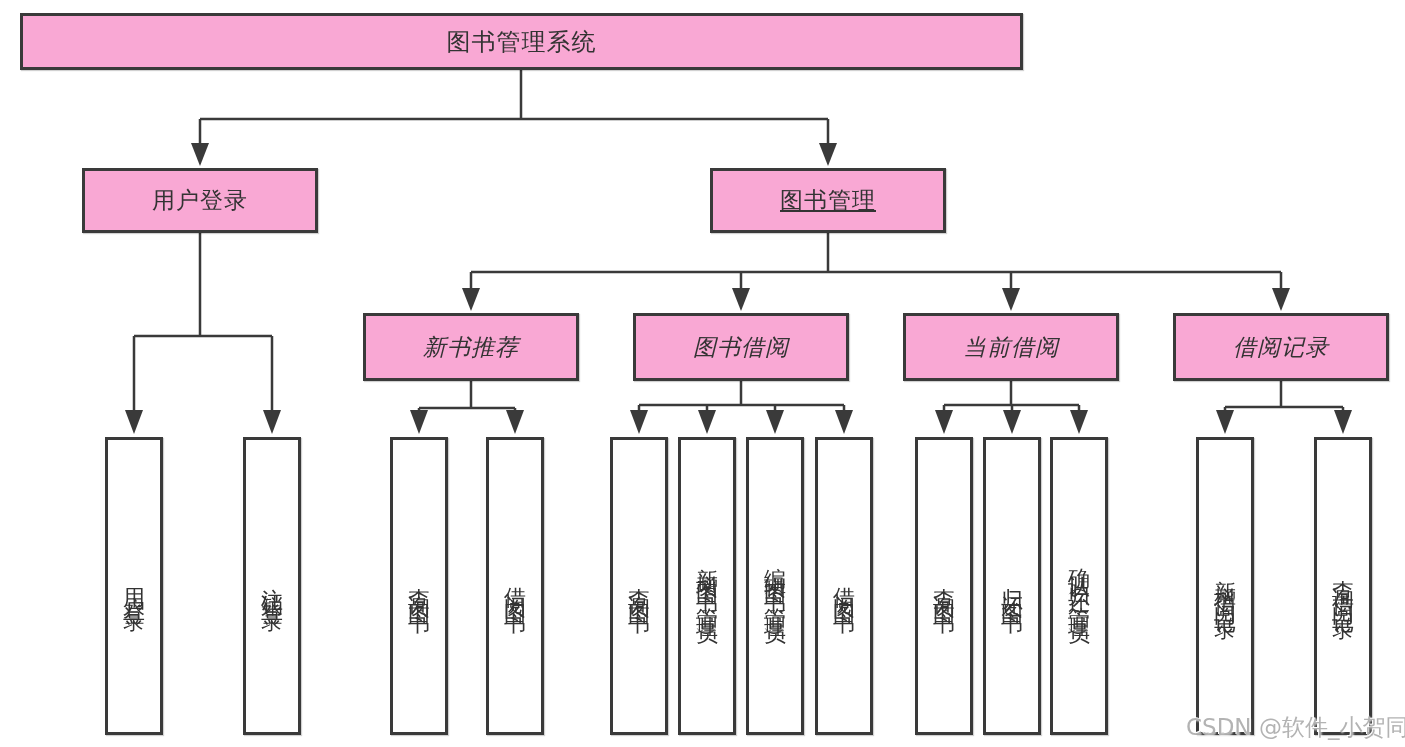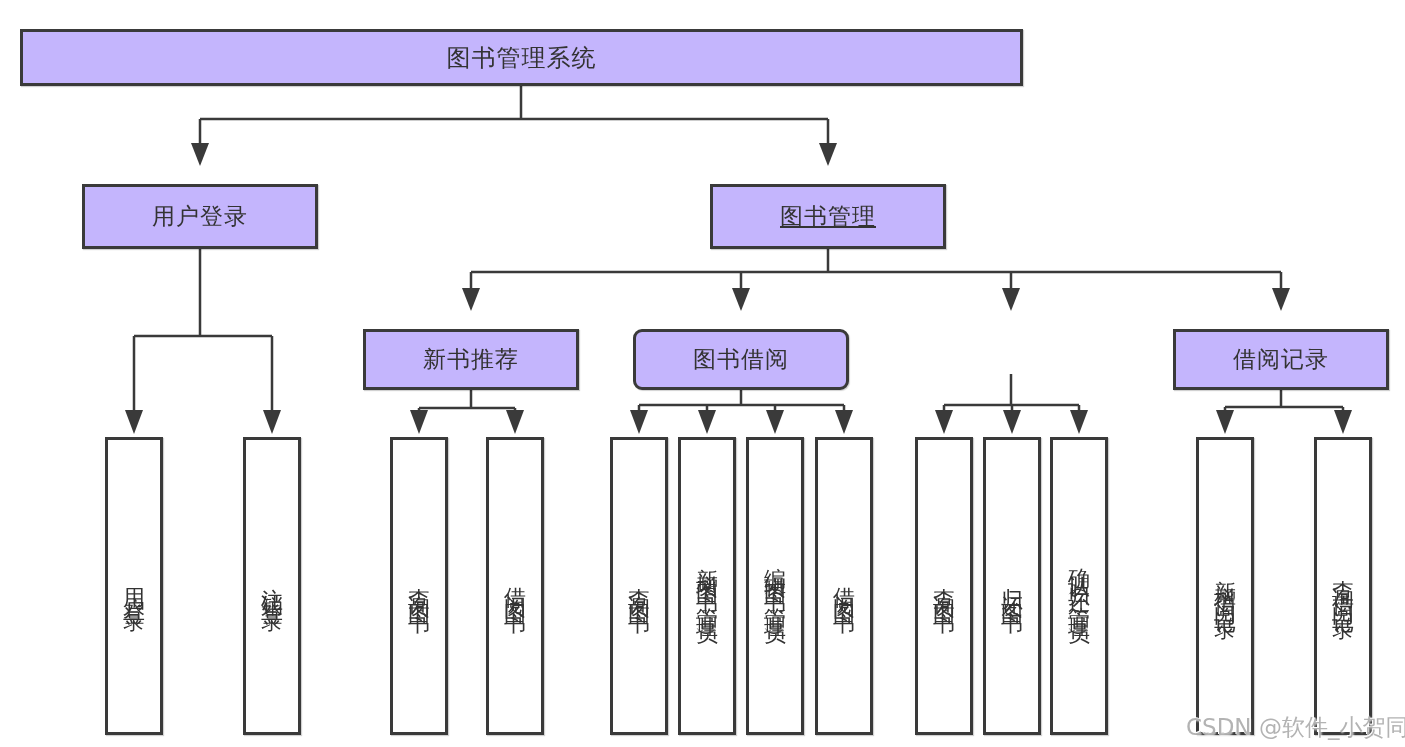--- a/index.html
+++ b/index.html
@@ -7,38 +7,37 @@
     position:relative;
     width:1405px;height:747px;
     background:#ffffff;
     font-family:"DejaVu Sans",sans-serif;
     overflow:hidden;
   }
   svg.connectors{position:absolute;left:0;top:0;z-index:1;}
   .box{
     position:absolute;
     box-sizing:border-box;
-    background:#c4b5fd;
+    background:#f9a8d4;
     border:3px solid #3a3a3a;
     box-shadow:1px 1px 1px rgba(0,0,0,0.18);
     display:flex;align-items:center;justify-content:center;
     color:#333333;
     font-size:23px;
     letter-spacing:1px;
     z-index:2;
     white-space:nowrap;
-    margin-top:16px;
   }
   .root-box{left:20px;top:13px;width:1003px;height:57px;font-size:24px;}
   .lvl2{top:168px;width:236px;height:65px;}
   #n-user-login{left:82px;}
   #n-book-mgmt{left:710px;text-decoration:underline;}
-  .lvl3{top:313px;width:216px;height:61px;}
+  .lvl3{top:313px;width:216px;height:68px;font-style:italic;}
   #n-newbook{left:363px;}
-  #n-borrowing{left:633px;border-radius:9px;}
+  #n-borrowing{left:633px;}
   #n-current{left:903px;}
   #n-records{left:1173px;}
   .leaf{
     position:absolute;
     box-sizing:border-box;
     top:437px;width:58px;height:298px;
     background:#ffffff;
     border:3px solid #3a3a3a;
     box-shadow:1px 1px 1px rgba(0,0,0,0.18);
     writing-mode:vertical-rl;
@@ -109,20 +108,21 @@
     <polygon points="1334,410 1352,410 1343,434" fill="#3a3a3a"></polygon>
   </svg>
 
   <div class="box root-box" id="n-root">图书管理系统</div>
 
   <div class="box lvl2" id="n-user-login">用户登录</div>
   <div class="box lvl2" id="n-book-mgmt">图书管理</div>
 
   <div class="box lvl3" id="n-newbook">新书推荐</div>
   <div class="box lvl3" id="n-borrowing">图书借阅</div>
+  <div class="box lvl3" id="n-current">当前借阅</div>
   <div class="box lvl3" id="n-records">借阅记录</div>
 
   <div class="leaf" id="leaf-1">用户登录</div>
   <div class="leaf" id="leaf-2">注销登录</div>
 
   <div class="leaf" id="leaf-3">查询图书</div>
   <div class="leaf" id="leaf-4">借阅图书</div>
 
   <div class="leaf" id="leaf-5">查询图书</div>
   <div class="leaf" id="leaf-6">新增图书（管理员）</div>

